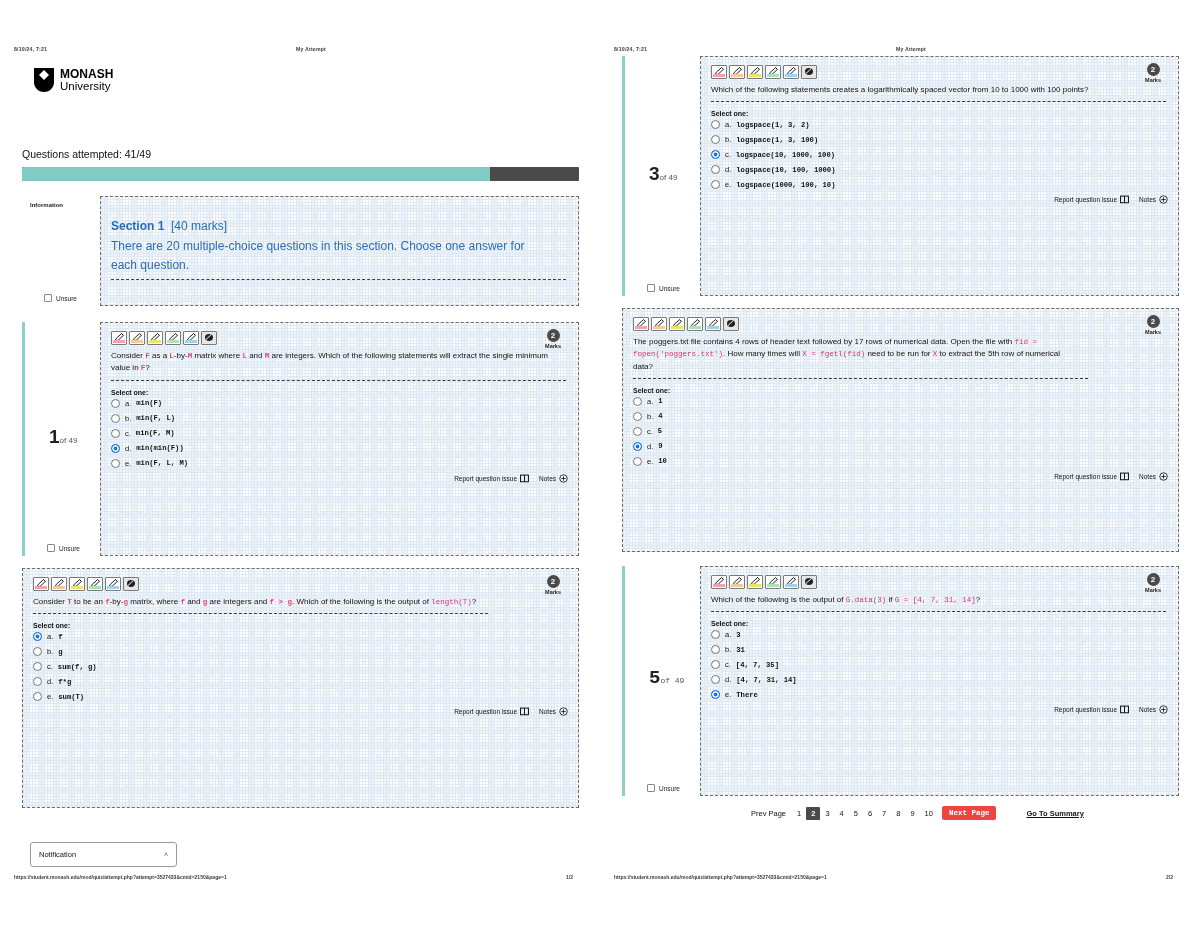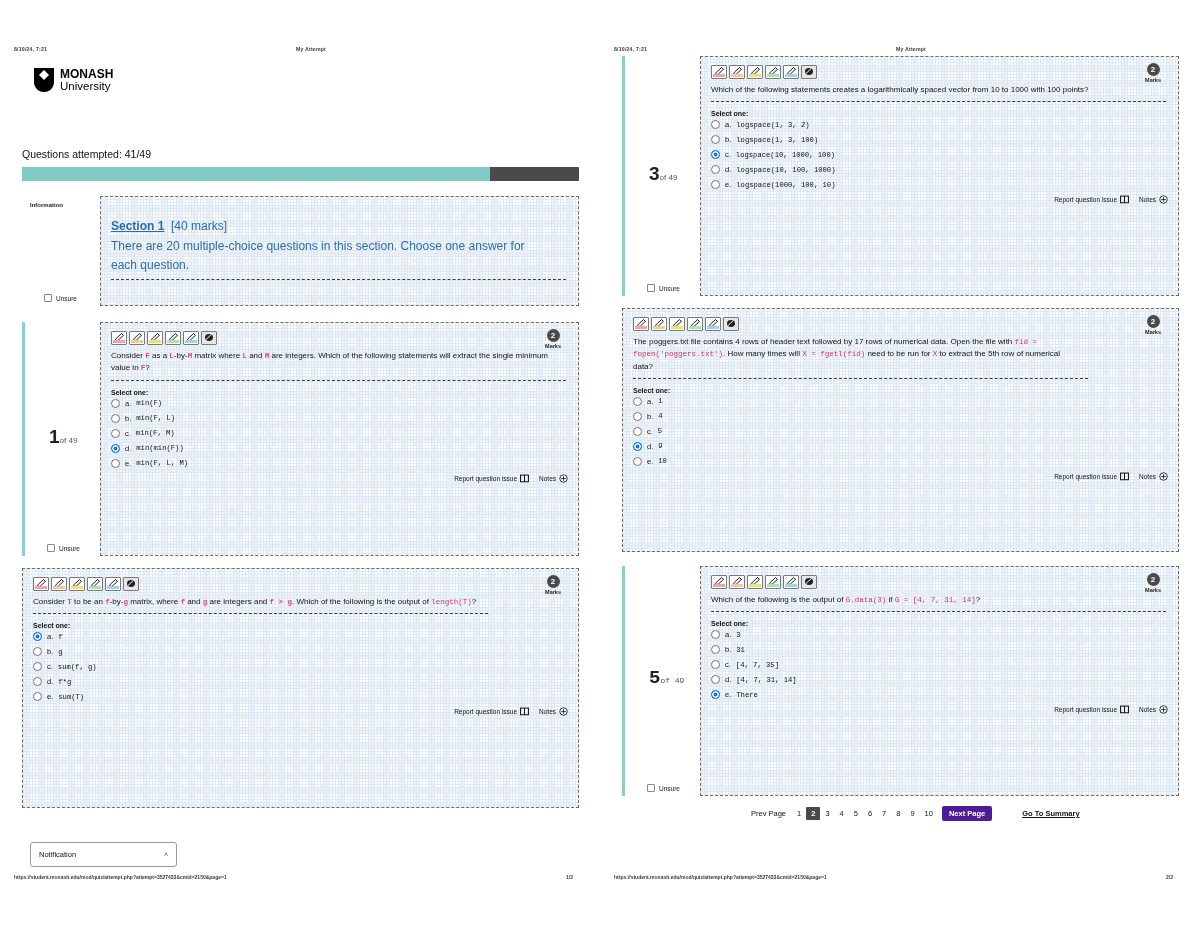--- a/index.html
+++ b/index.html
@@ -160,36 +160,36 @@
 
   .selectone { font-size:7px; font-weight:bold; color:#111; margin-bottom:3px; }
 
   .opt { display:flex; align-items:center; gap:5px; margin:0 0 6px 0; font-size:7.5px; color:#111; }
   .radio {
     width:9px; height:9px; border-radius:50%;
     border:1px solid #767676; background:#fff;
     flex:0 0 9px; position:relative;
   }
   .radio.sel { border-color:#1672e8; background:#1672e8; box-shadow:inset 0 0 0 1.6px #fff; }
-  .opt .code { font-family:"Liberation Mono", monospace; font-size:7.2px; }
+  .opt .code { font-family:"Liberation Mono", monospace; font-size:7.2px;font-weight:bold; }
 
   
   .qfoot {
     display:flex; justify-content:flex-end; align-items:center; gap:10px;
     font-size:6.5px; color:#111; margin-top:4px;
   }
   .qfoot .act { display:flex; align-items:center; gap:3px; }
   .qfoot .flagico { width:9px; height:9px; }
   .qfoot .plusico { width:9px; height:9px; }
 
   
   .sec-title {
     font-size:12px; font-weight:bold; color:#2b6cb0; margin:14px 0 4px 0;
   }
-  .sec-title .sname { text-decoration:underline; }
+  .sec-title .sname { }
   .sec-title .smarks { font-weight:normal; color:#2b6cb0; }
   .sec-desc { font-size:12px; color:#2b6cb0; line-height:1.55; max-width:440px; margin:0 0 5px 0;}
 
   
   .pager {
     position:absolute; left:745px; top:806px;
     display:flex; align-items:center; gap:0;
     font-size:7.5px; color:#111;
   }
   .pager .pg { padding:2px 6px; }
@@ -792,15 +792,15 @@
       <span class="pg num active">2</span>
       <span class="pg num">3</span>
       <span class="pg num">4</span>
       <span class="pg num">5</span>
       <span class="pg num">6</span>
       <span class="pg num">7</span>
       <span class="pg num">8</span>
       <span class="pg num">9</span>
       <span class="pg num">10</span>
     </span>
-  <span class="nextbtn" style="background: #4c1d95;">Next Page</span>
+  <span class="nextbtn" style="background: #ef4444; font-family: Liberation Mono, monospace;">Next Page</span>
   <span class="summary">Go To Summary</span>
 </div>
 
 </body></html>

